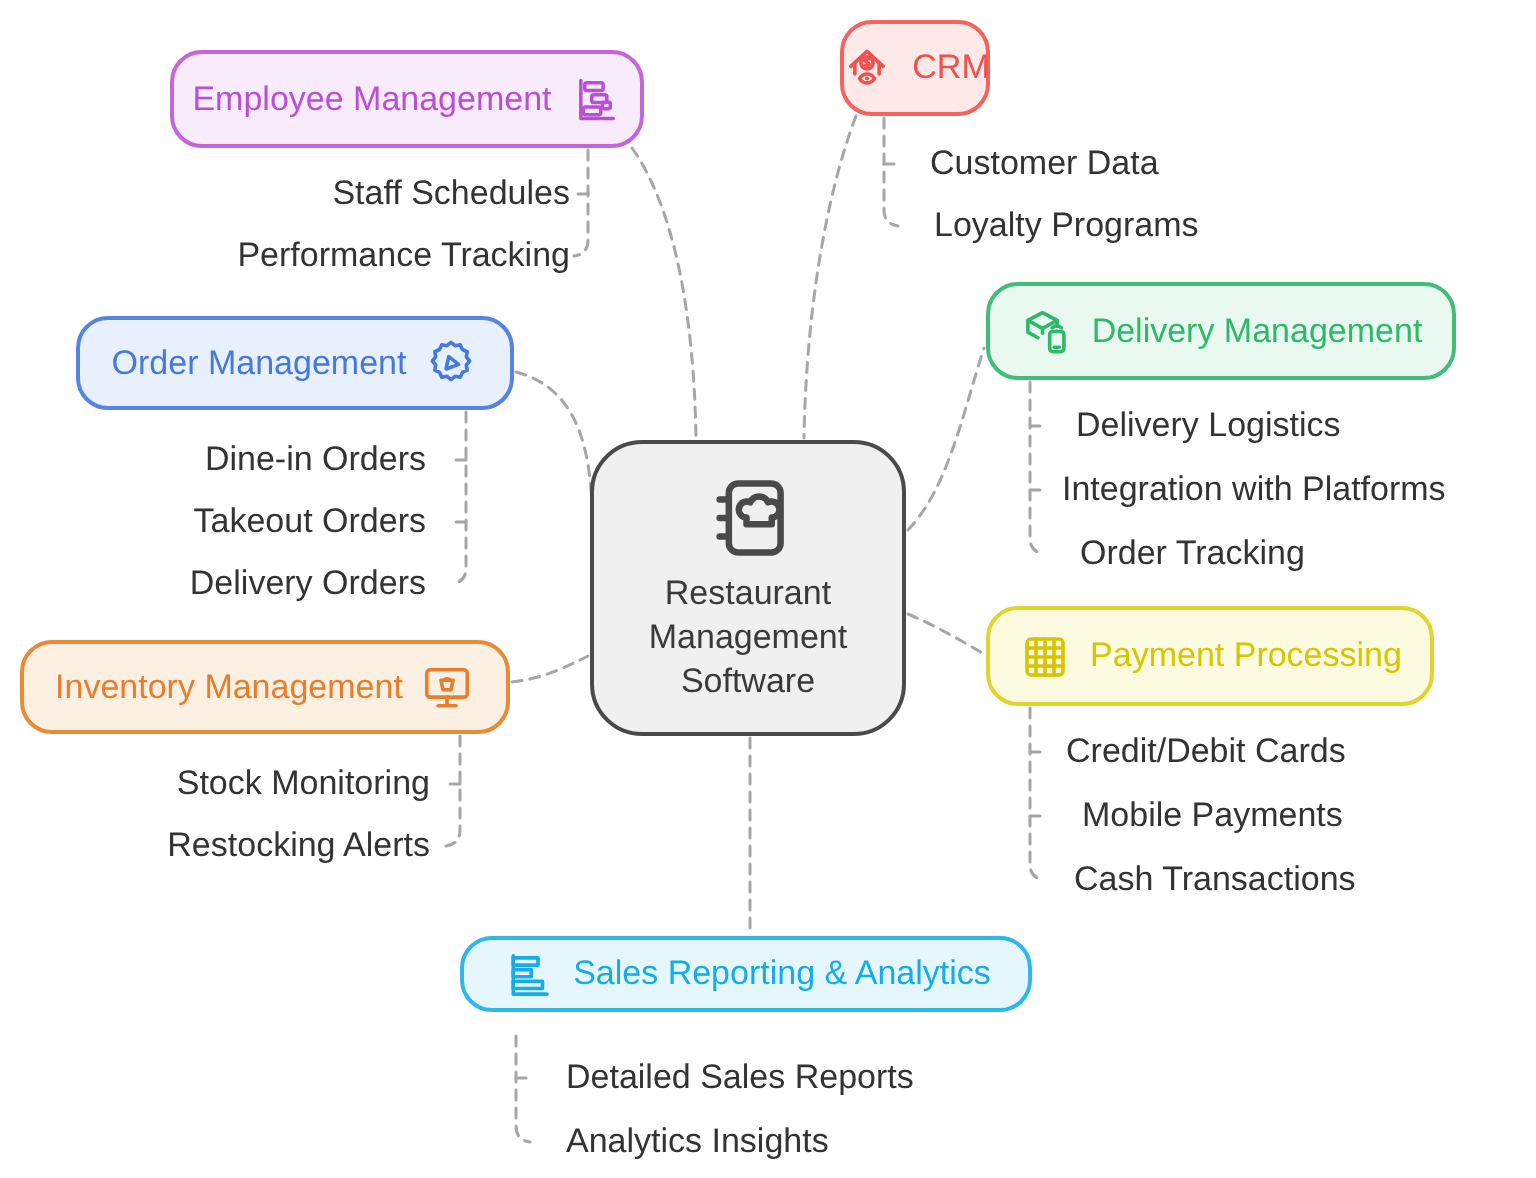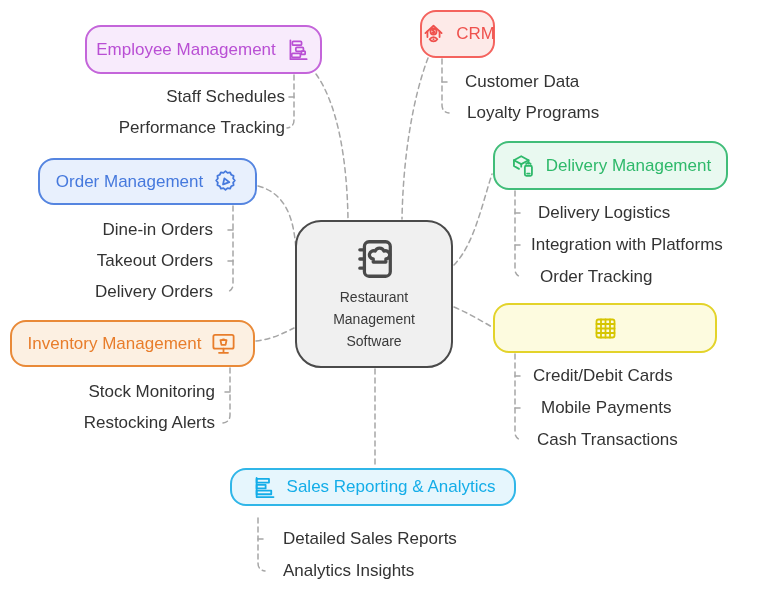--- a/index.html
+++ b/index.html
@@ -25,21 +25,21 @@
   .b-blue{border-color:#5585e0;background:#e8f0fd;color:#4679dd;}
   .b-green{border-color:#41bd79;background:#e9f9f0;color:#2eb96a;}
   .b-orange{border-color:#e98a38;background:#fcf0e2;color:#e87d2b;}
   .b-yellow{border-color:#e3d32a;background:#fdfbdf;color:#d6c500;}
   .b-cyan{border-color:#30b6e8;background:#e6f6fd;color:#14ade8;}
   #center-node{
     position:absolute;z-index:2;box-sizing:border-box;
     left:295px;top:220px;width:158px;height:148px;
     border:2.5px solid #4a4a4a;border-radius:26px;background:#f0f0f0;
     display:flex;flex-direction:column;align-items:center;justify-content:center;gap:4px;
-    color:#3a3a3a;font-size:14px;line-height:22px;text-align:center;
+    color:#3a3a3a;font-size:17px;line-height:22px;text-align:center;
   }
   #center-node .ctext{display:flex;flex-direction:column;}
   svg.ic{stroke:currentColor;fill:none;stroke-width:1.6;stroke-linecap:round;stroke-linejoin:round;}
 </style>
 </head>
 <body>
 
 <div id="stage">
 
   <svg id="wires" width="768" height="589" viewBox="0 0 768 589">
@@ -138,20 +138,21 @@
   </div>
 
   <div class="node b-yellow" style="left:493px;top:303px;width:224px;height:50px;">
     <span class="icon">
       <svg class="ic" width="27" height="27" viewBox="0 0 24 24">
         <rect x="4" y="4" width="16" height="16" rx="1.8"></rect>
         <path d="M4 8 H20 M4 12 H20 M4 16 H20"></path>
         <path d="M8 4 V20 M12 4 V20 M16 4 V20"></path>
       </svg>
     </span>
+    <span class="lbl">Payment Processing</span>
   </div>
 
   <div class="node b-cyan" style="left:230px;top:468px;width:286px;height:38px;">
     <span class="icon">
       <svg class="ic" width="27" height="27" viewBox="0 0 24 24">
         <path d="M5 3.5 V20.5 H20"></path>
         <rect x="5" y="4.4" width="11" height="3.2"></rect>
         <rect x="5" y="9.6" width="8" height="3.2"></rect>
         <rect x="5" y="14.8" width="13" height="3.2"></rect>
       </svg>

